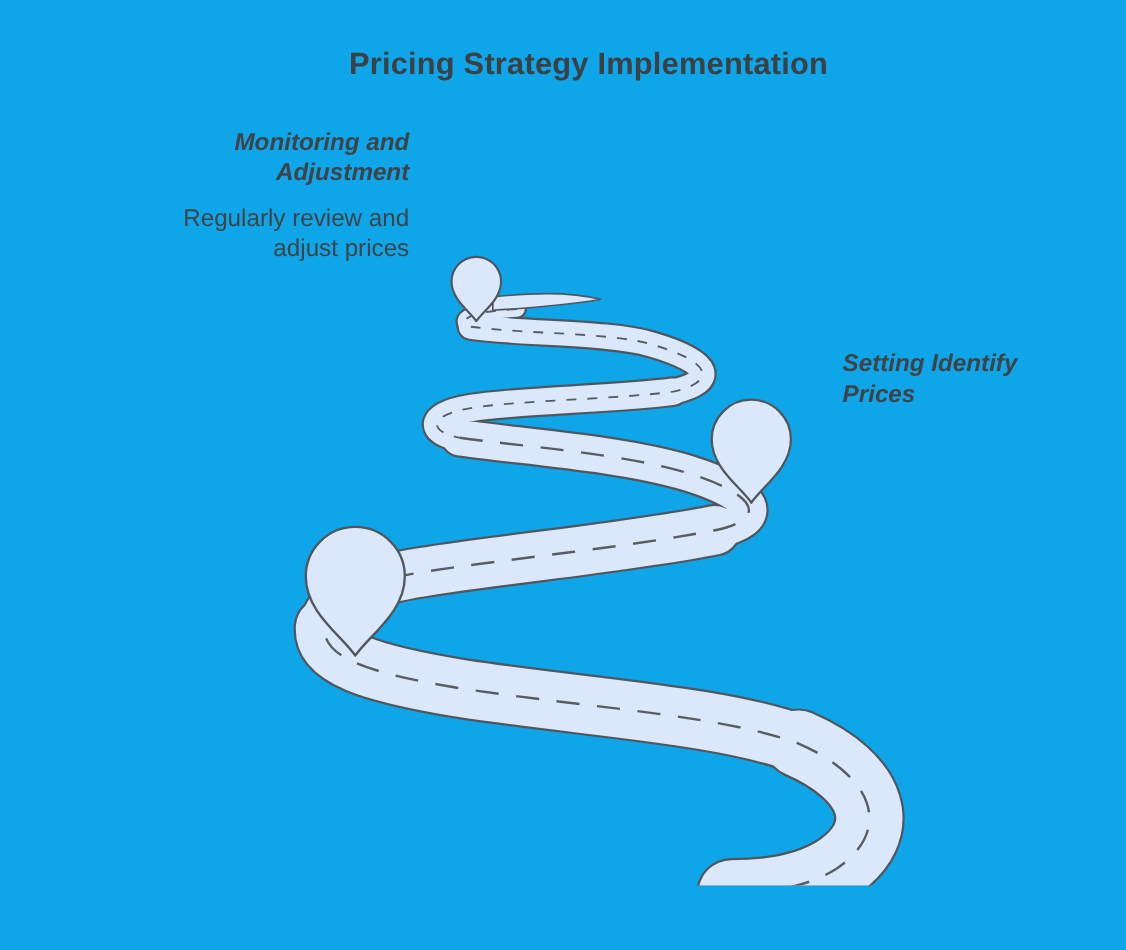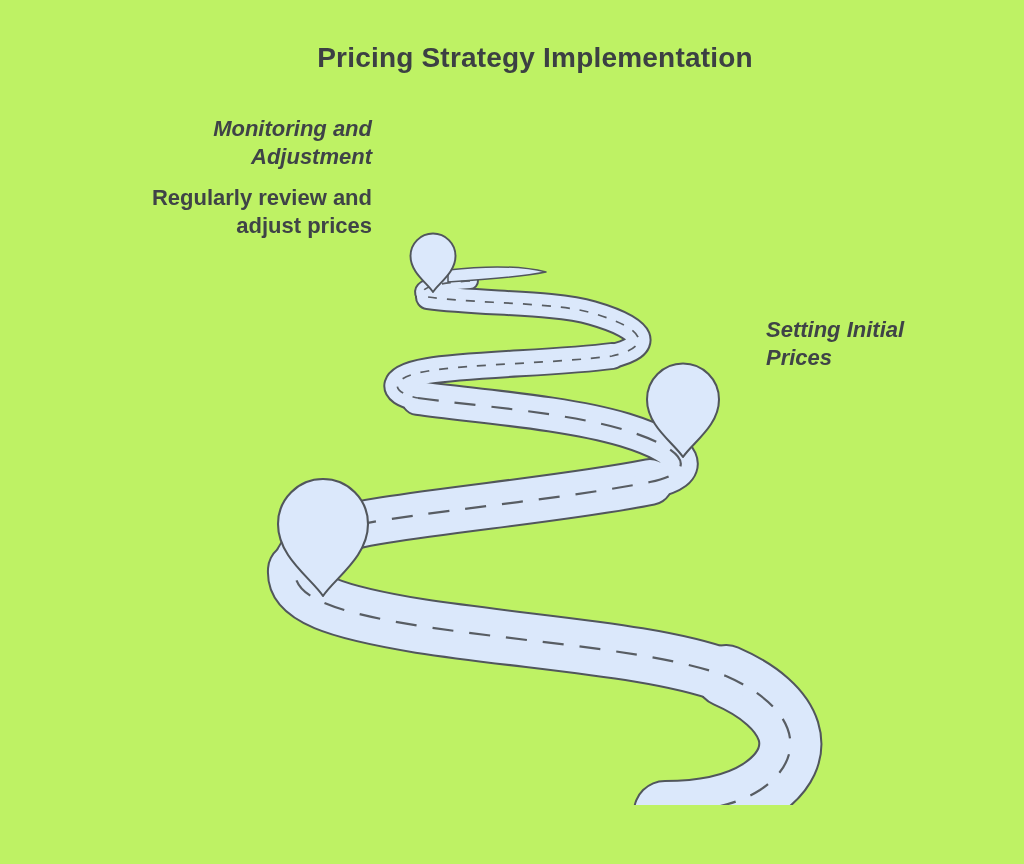--- a/index.html
+++ b/index.html
@@ -5,21 +5,21 @@
   html, body {
     margin: 0;
     padding: 0;
     background: #ffffff;
     font-family: "Liberation Sans", sans-serif;
   }
   .canvas {
     position: relative;
     width: 1024px;
     height: 864px;
-    background: #bef264;
+    background: #0ea5e9;
     overflow: hidden;
   }
   .diagram-title {
     position: absolute;
     left: 285px;
     top: 42px;
     width: 500px;
     margin: 0;
     text-align: center;
     font-size: 28px;
@@ -38,21 +38,21 @@
   }
   .step .heading {
     font-size: 22px;
     font-weight: bold;
     line-height: 28px;
     margin: 0;
     font-style: italic;
   }
   .step .description {
     font-size: 22px;
-    font-weight: bold;
+    font-weight: normal;
     line-height: 28px;
     margin: 13px 0 0 0;
   }
   .step-monitoring {
     top: 115px;
     right: 652px;
     width: 230px;
     text-align: right;
   }
   .step-setting {
@@ -121,17 +121,17 @@
       <path d="M 0 0 C -8 -12 -30 -26 -30 -48 A 30 30 0 1 1 30 -48 C 30 -26 8 -12 0 0 Z" fill="#dbe8fb" stroke="#51565c" stroke-width="1.4" stroke-linejoin="round"></path>
     </g>
   </svg>
 
   <div class="step step-monitoring">
     <p class="heading">Monitoring and Adjustment</p>
     <p class="description">Regularly review and adjust prices</p>
   </div>
 
   <div class="step step-setting">
-    <p class="heading">Setting Initial Prices</p>
+    <p class="heading">Setting Identify Prices</p>
   </div>
 
 
 </div>
 
 </body></html>

